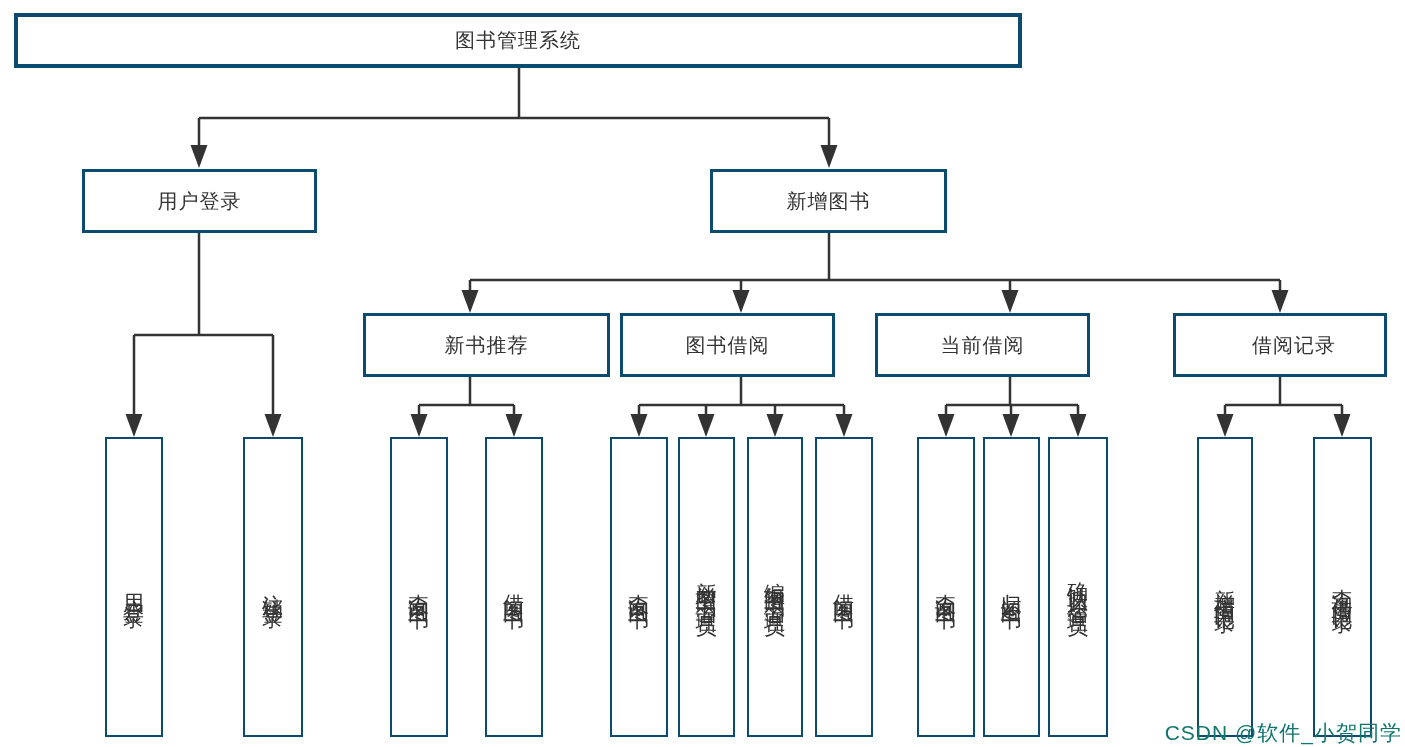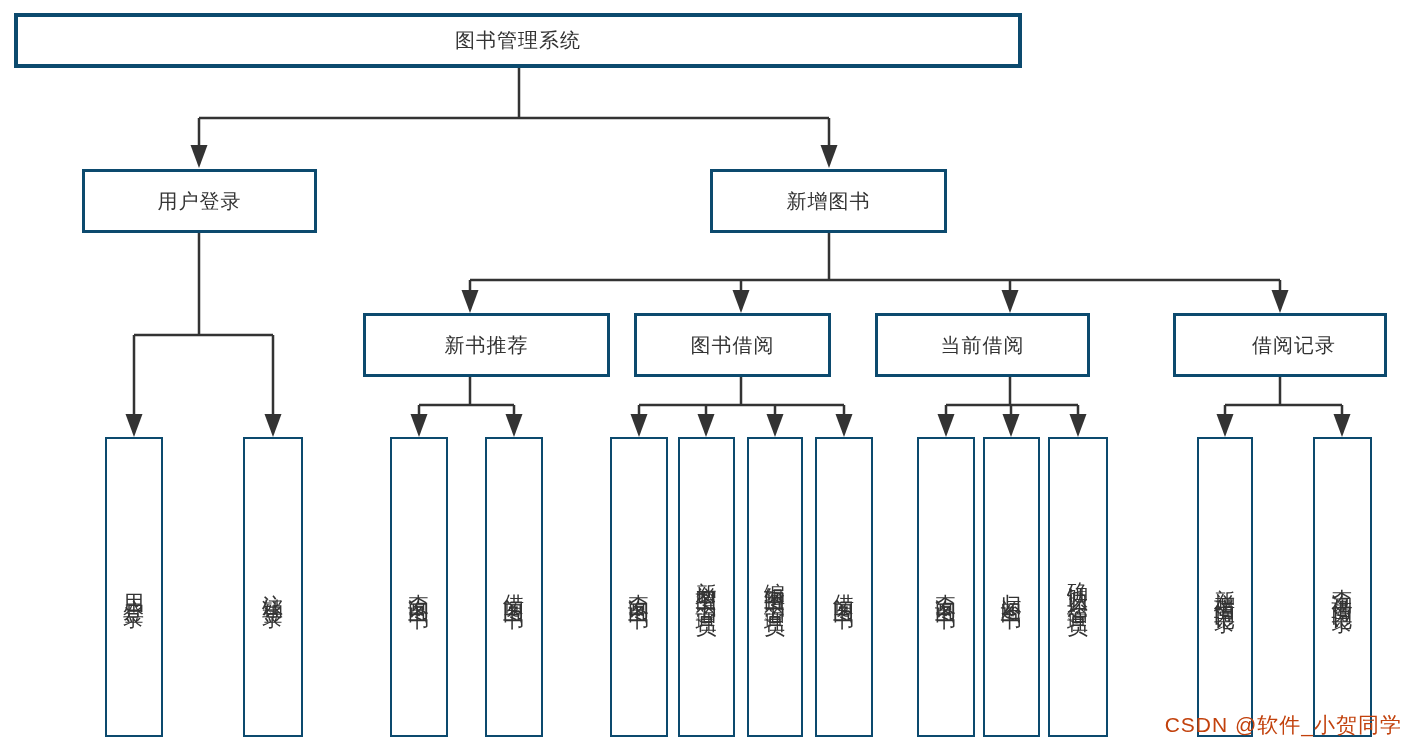--- a/index.html
+++ b/index.html
@@ -25,22 +25,22 @@
   .lvl2,.lvl3{height:64px;font-size:20px;letter-spacing:1px;border-width:3px;}
   .lvl2{top:169px;}
   .lvl3{top:313px;}
   .vbox{
     top:437px;height:300px;
     writing-mode:vertical-rl;text-orientation:mixed;
     font-size:21px;line-height:1;letter-spacing:5px;
     border-width:2px;
   }
   .watermark{
-    position:absolute;right:3px;bottom:8px;z-index:2;
-    font-size:21px;color:#c2410c;letter-spacing:1px;
+    position:absolute;right:3px;bottom:0;z-index:2;
+    font-size:21px;color:#0f766e;letter-spacing:1px;
     white-space:nowrap;
   }
 </style>
 </head>
 <body>
 
 <div class="stage">
 
   <svg class="lines" width="1405" height="747" viewBox="0 0 1405 747">
 
@@ -80,21 +80,21 @@
       <polygon points="1333.5,414 1350.5,414 1342,437"></polygon>
     </g>
   </svg>
 
   <div class="box lvl1">图书管理系统</div>
 
   <div class="box lvl2" style="left:82px;width:235px;">用户登录</div>
   <div class="box lvl2" style="left:710px;width:237px;">新增图书</div>
 
   <div class="box lvl3" style="left:363px;width:247px;">新书推荐</div>
-  <div class="box lvl3" style="left:634px;width:197px;">图书借阅</div>
+  <div class="box lvl3" style="left:620px;width:215px;">图书借阅</div>
   <div class="box lvl3" style="left:875px;width:215px;">当前借阅</div>
   <div class="box lvl3" style="left:1173px;width:214px;padding-left:28px;">借阅记录</div>
 
   <div class="box vbox" style="left:105px;width:58px;">用户登录</div>
   <div class="box vbox" style="left:243px;width:60px;">注销登录</div>
 
   <div class="box vbox" style="left:390px;width:58px;">查询图书</div>
   <div class="box vbox" style="left:485px;width:58px;">借阅图书</div>
 
   <div class="box vbox" style="left:610px;width:58px;">查询图书</div>

